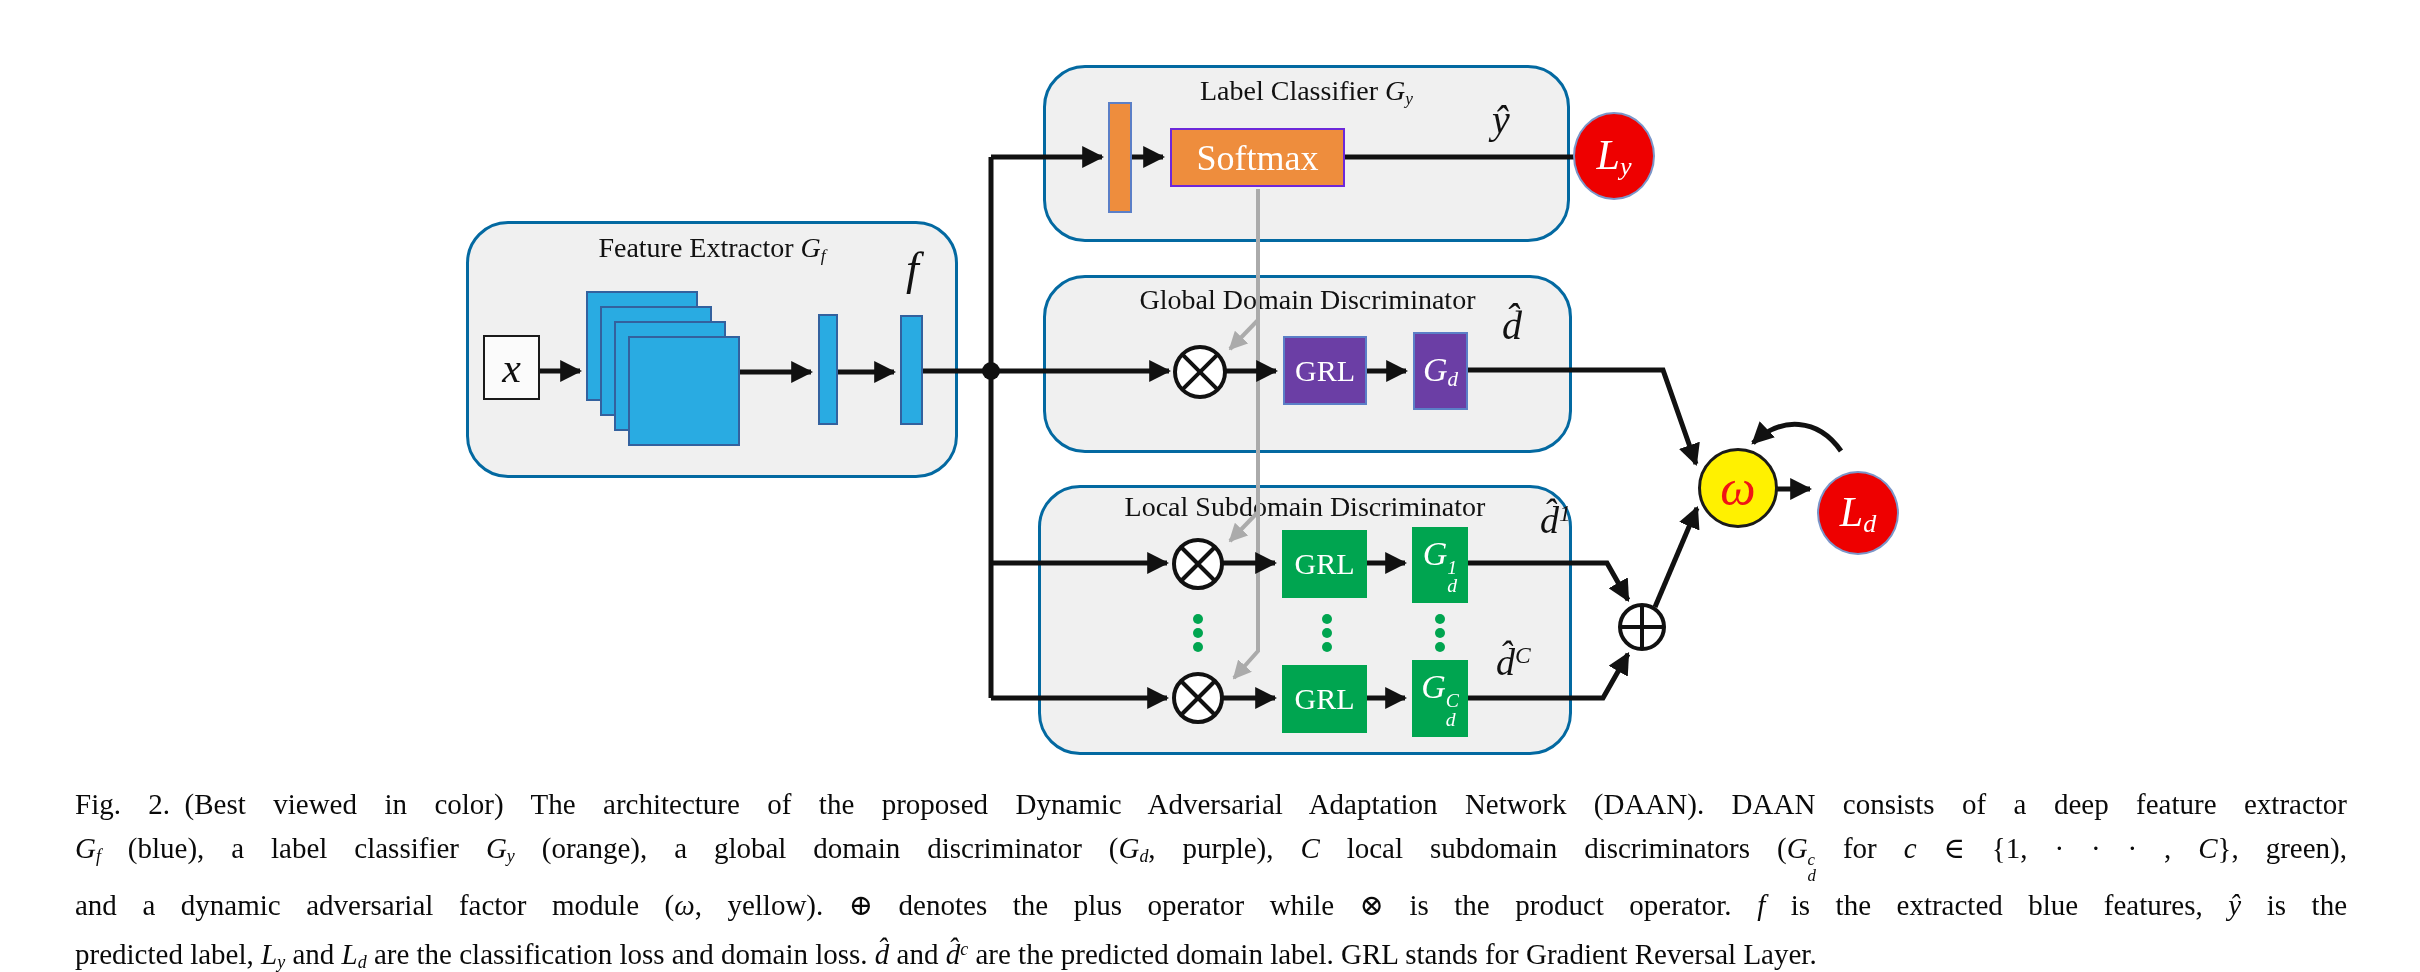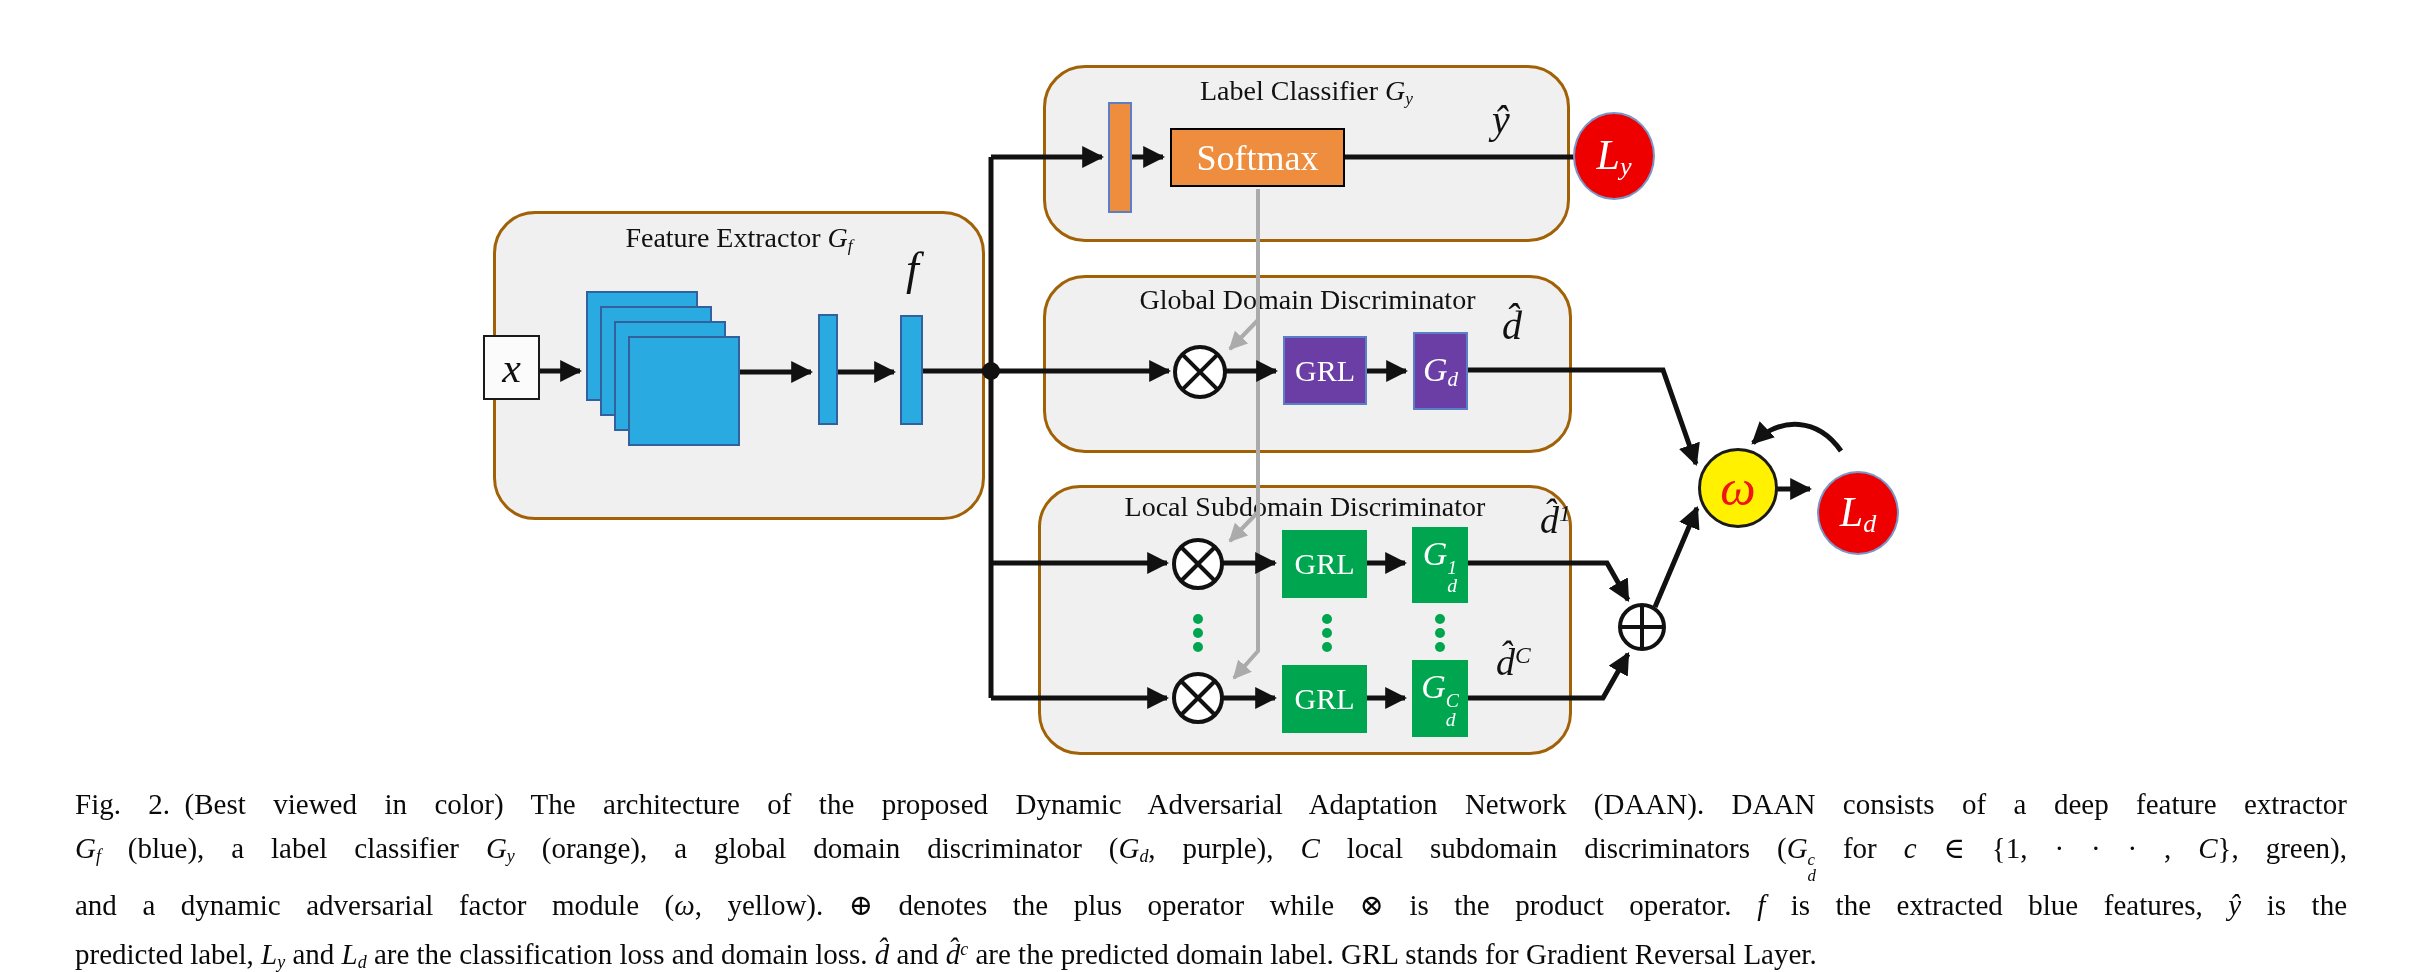--- a/index.html
+++ b/index.html
@@ -1,29 +1,29 @@
 <!DOCTYPE html>
 <html style="--blue: #29ABE2; --orange: #EE8D3D; --purple: #6B3EA5; --green: #00A550; --yellow: #FFF100; --red: #EE0000; --panel: #F0F0F0; --gray_line: #ABABAB; --omega_text: #F01414;"><head>
 <meta charset="utf-8">
 <style>
   html,body{margin:0;padding:0;background:#ffffff;}
   #stage{position:relative;width:2420px;height:972px;background:#ffffff;overflow:hidden;
          font-family:"Liberation Serif","DejaVu Serif",serif;color:#111;}
   svg.wires{position:absolute;left:0;top:0;pointer-events:none;}
 
   
-  .panel{position:absolute;background:var(--panel,#F0F0F0);border:3px solid #a16207;border-radius:42px;box-sizing:border-box;}
+  .panel{position:absolute;background:var(--panel,#F0F0F0);border:3px solid #0369a1;border-radius:42px;box-sizing:border-box;}
   .box-title{position:absolute;left:0;right:0;text-align:center;font-size:28px;color:#111;white-space:nowrap;}
 
   
   .blk{position:absolute;box-sizing:border-box;display:flex;align-items:center;justify-content:center;}
   .sq{background:var(--blue,#29ABE2);border:2px solid #33619E;}
   .bluebar{background:var(--blue,#29ABE2);border:2px solid #33619E;}
   .orangebar{background:var(--orange,#EE8D3D);border:2px solid #5B7FC7;}
-  .softmax{background:var(--orange,#EE8D3D);border:2px solid #000000;color:#ffffff;font-size:36px;}
+  .softmax{background:var(--orange,#EE8D3D);border:2px solid #6d28d9;color:#ffffff;font-size:36px;}
   .purple{background:var(--purple,#6B3EA5);border:2px solid #5B7FC7;color:#ffffff;}
   .green{background:var(--green,#00A550);border:none;color:#ffffff;}
   .grl-text{font-size:30px;color:#fff;}
   .xbox{position:absolute;background:#FBFBFB;border:2px solid #1a1a1a;box-sizing:border-box;
         display:flex;align-items:center;justify-content:center;font-size:42px;font-style:italic;}
 
   .circle{position:absolute;border-radius:50%;box-sizing:border-box;display:flex;align-items:center;justify-content:center;}
   .redc{background:var(--red,#EE0000);border:2px solid #7B96C9;color:#ffffff;font-size:42px;}
   .omegac{background:var(--yellow,#FFF100);border:3px solid #1a1a1a;color:var(--omega_text,#F01414);font-size:50px;font-style:italic;}
 
@@ -47,21 +47,21 @@
   
   #caption{position:absolute;left:75px;top:783px;width:2272px;font-size:29px;line-height:43.6px;color:#0a0a0a;}
   #caption .cap-line{white-space:normal;}
   #caption .just{text-align:justify;text-align-last:justify;}
 </style>
 </head>
 <body>
 
 <div id="stage">
 
-  <div class="panel" style="left:466px;top:211px;width:492px;height:309px;margin-left:27px;">
+  <div class="panel" style="left:466px;top:221px;width:492px;height:257px;">
     <div class="box-title" style="top:8px;"><span>Feature Extractor </span><span class="rseg"><span class="rbase">G</span><span class="rsub">f</span></span></div>
   </div>
 
   <div class="panel" style="left:1043px;top:65px;width:527px;height:177px;">
     <div class="box-title" style="top:7px;"><span>Label Classifier </span><span class="rseg"><span class="rbase">G</span><span class="rsub">y</span></span></div>
   </div>
 
   <div class="panel" style="left:1043px;top:275px;width:529px;height:178px;">
     <div class="box-title" style="top:6px;"><span>Global Domain Discriminator</span></div>
   </div>

